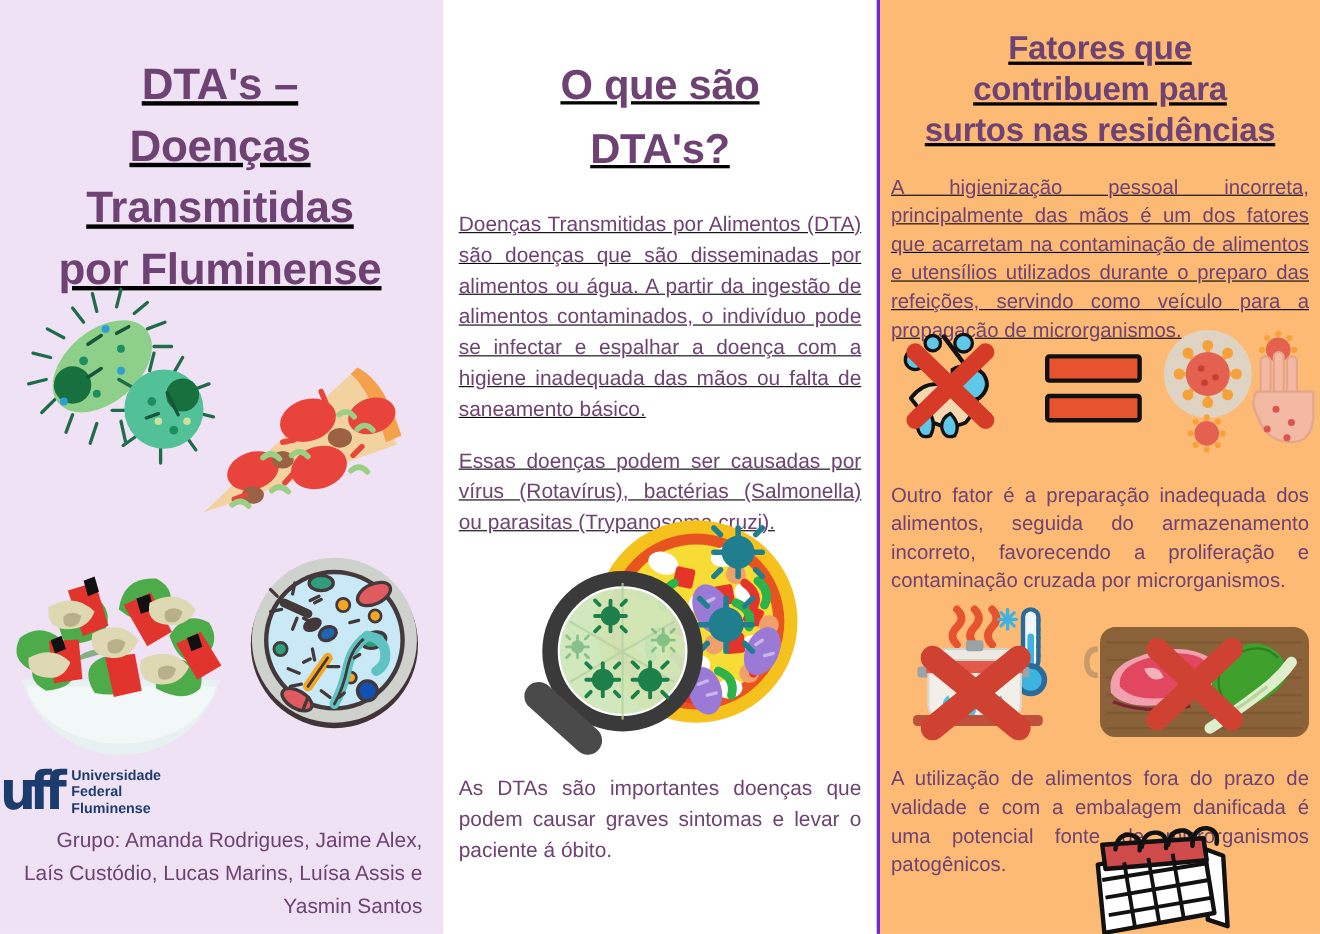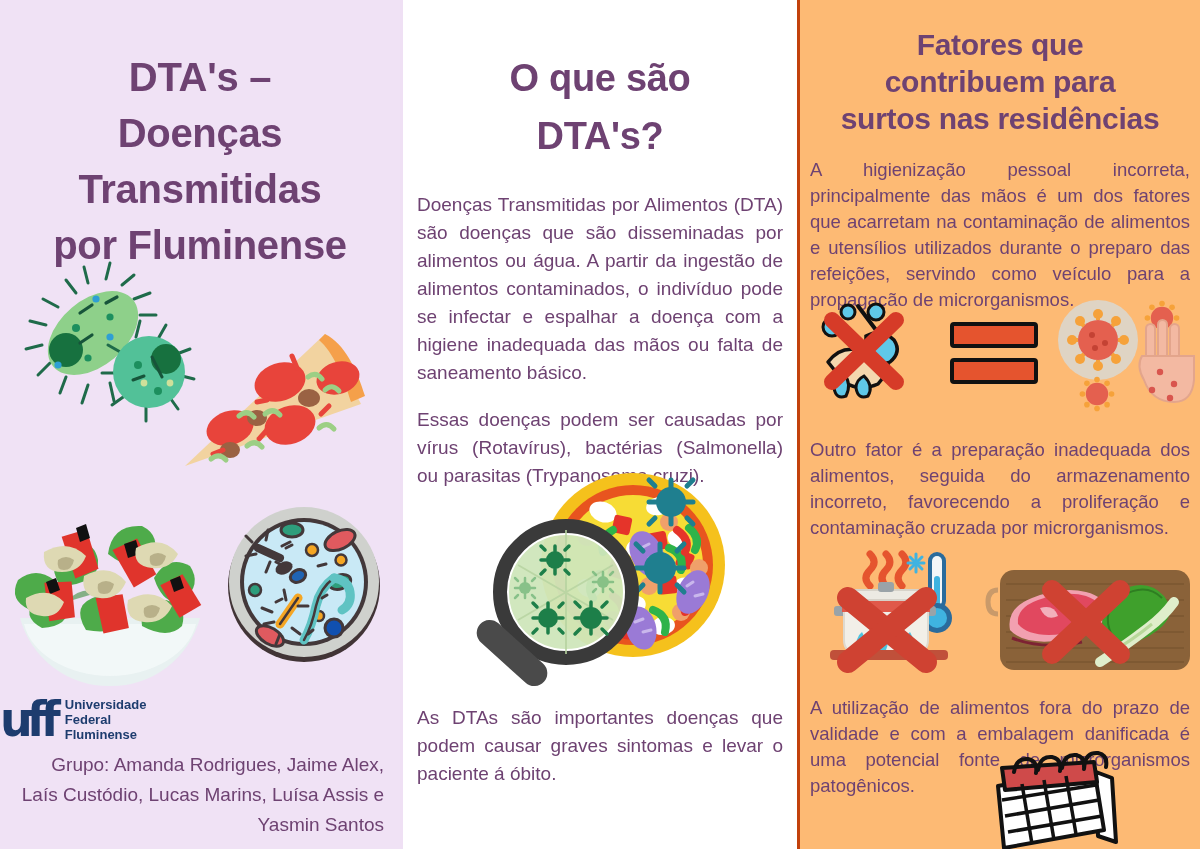--- a/index.html
+++ b/index.html
@@ -6,24 +6,25 @@
   body{
     width:1200px;height:849px;
     font-family:"Liberation Sans", sans-serif;
     background:#ffffff;
     overflow:hidden;
   }
   .brochure{
     position:relative;
     width:1200px;height:733px;
     display:flex;
+    text-decoration:underline;
   }
   .panel{position:relative;height:849px;overflow:hidden;box-sizing:border-box;}
   .panel-left{width:400px;background:#f0e2f5;}
-  .panel-mid{width:400px;background:#ffffff;border-left:3px solid #efe0f4;border-right:3px solid #c2410c;}
+  .panel-mid{width:400px;background:#ffffff;border-left:3px solid #efe0f4;border-right:3px solid #6d28d9;}
   .panel-right{width:400px;background:#fdba74;}
 
   
   .title{
     color:#6e4272;
     font-weight:bold;
     text-align:center;
     letter-spacing:-0.3px;
   }
   .title-left{

